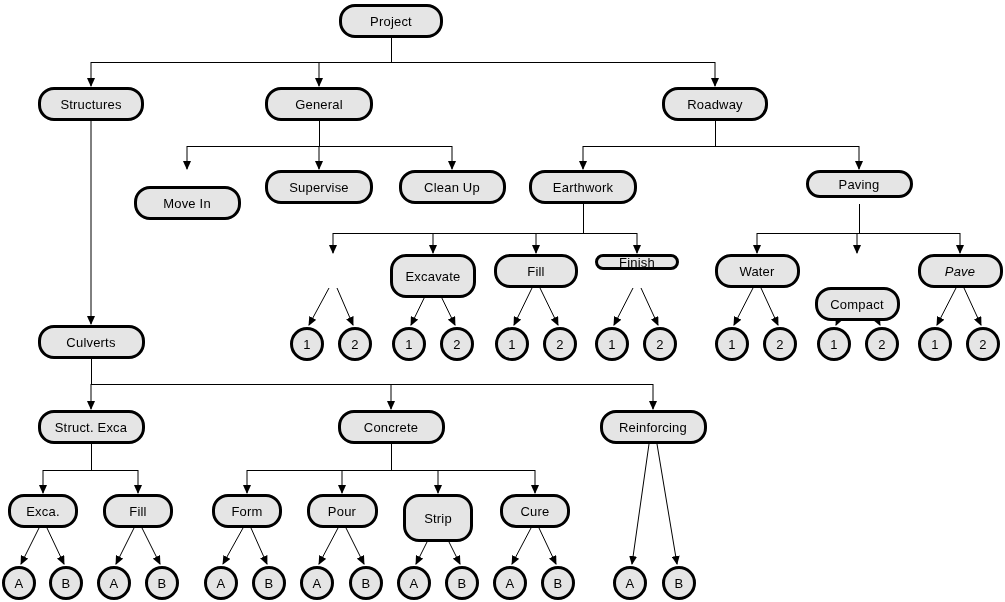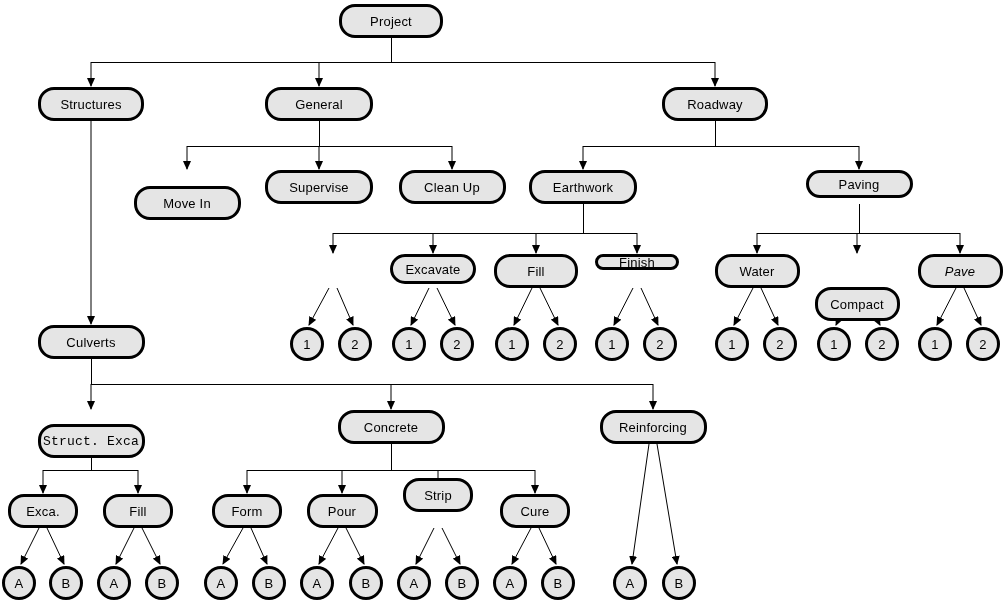--- a/index.html
+++ b/index.html
@@ -119,35 +119,35 @@
     </svg>
     <div class="node box" style="left: 339px; top: 4px; width: 104px; height: 34px;">Project</div>
     <div class="node box" style="left: 38px; top: 87px; width: 106px; height: 34px;">Structures</div>
     <div class="node box" style="left: 265px; top: 87px; width: 108px; height: 34px;">General</div>
     <div class="node box" style="left: 662px; top: 87px; width: 106px; height: 34px;">Roadway</div>
     <div class="node box" style="left: 133.5px; top: 170px; width: 107px; height: 34px; margin-top: 16px;">Move In</div>
     <div class="node box" style="left: 265px; top: 170px; width: 108px; height: 34px;">Supervise</div>
     <div class="node box" style="left: 398.5px; top: 170px; width: 107px; height: 34px;">Clean Up</div>
     <div class="node box" style="left: 529px; top: 170px; width: 108px; height: 34px;">Earthwork</div>
     <div class="node box" style="left: 805.5px; top: 170px; width: 107px; height: 28px;">Paving</div>
-    <div class="node box" style="left: 390px; top: 254px; width: 86px; height: 30px;">Excavate</div>
+    <div class="node box" style="left: 390px; top: 254px; width: 86px; height: 44px;">Excavate</div>
     <div class="node box" style="left: 494px; top: 254px; width: 84px; height: 34px;">Fill</div>
     <div class="node box" style="left: 595px; top: 254px; width: 84px; height: 16px;">Finish</div>
     <div class="node box" style="left: 714.5px; top: 254px; width: 85px; height: 34px;">Water</div>
     <div class="node box" style="left: 814.5px; top: 254px; width: 85px; height: 34px; margin-top: 33px;">Compact</div>
     <div class="node box" style="left: 917.5px; top: 254px; width: 85px; height: 34px; font-style: italic;">Pave</div>
     <div class="node box" style="left: 37.5px; top: 325px; width: 107px; height: 34px;">Culverts</div>
-    <div class="node box" style="left: 37.5px; top: 424px; width: 107px; height: 34px; font-family: Liberation Mono, monospace;">Struct. Exca</div>
+    <div class="node box" style="left: 37.5px; top: 410px; width: 107px; height: 34px;">Struct. Exca</div>
     <div class="node box" style="left: 337.5px; top: 410px; width: 107px; height: 34px;">Concrete</div>
     <div class="node box" style="left: 599.5px; top: 410px; width: 107px; height: 34px;">Reinforcing</div>
     <div class="node box" style="left: 8px; top: 494px; width: 70px; height: 34px;">Exca.</div>
     <div class="node box" style="left: 103px; top: 494px; width: 70px; height: 34px;">Fill</div>
     <div class="node box" style="left: 212px; top: 494px; width: 70px; height: 34px;">Form</div>
     <div class="node box" style="left: 306.5px; top: 494px; width: 71px; height: 34px; text-align: right;">Pour</div>
-    <div class="node box" style="left: 403px; top: 478px; width: 70px; height: 34px;">Strip</div>
+    <div class="node box" style="left: 403px; top: 494px; width: 70px; height: 48px;">Strip</div>
     <div class="node box" style="left: 500px; top: 494px; width: 70px; height: 34px;">Cure</div>
     <div class="node circle" style="left: 290px; top: 327px; width: 34px; height: 34px;">1</div>
     <div class="node circle" style="left: 338px; top: 327px; width: 34px; height: 34px;">2</div>
     <div class="node circle" style="left: 392px; top: 327px; width: 34px; height: 34px;">1</div>
     <div class="node circle" style="left: 440px; top: 327px; width: 34px; height: 34px;">2</div>
     <div class="node circle" style="left: 495px; top: 327px; width: 34px; height: 34px;">1</div>
     <div class="node circle" style="left: 543px; top: 327px; width: 34px; height: 34px;">2</div>
     <div class="node circle" style="left: 595px; top: 327px; width: 34px; height: 34px;">1</div>
     <div class="node circle" style="left: 643px; top: 327px; width: 34px; height: 34px;">2</div>
     <div class="node circle" style="left: 715px; top: 327px; width: 34px; height: 34px;">1</div>

